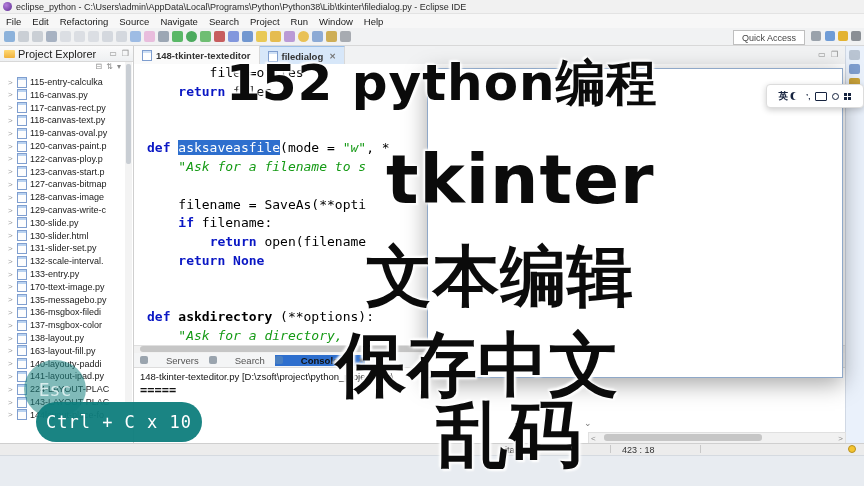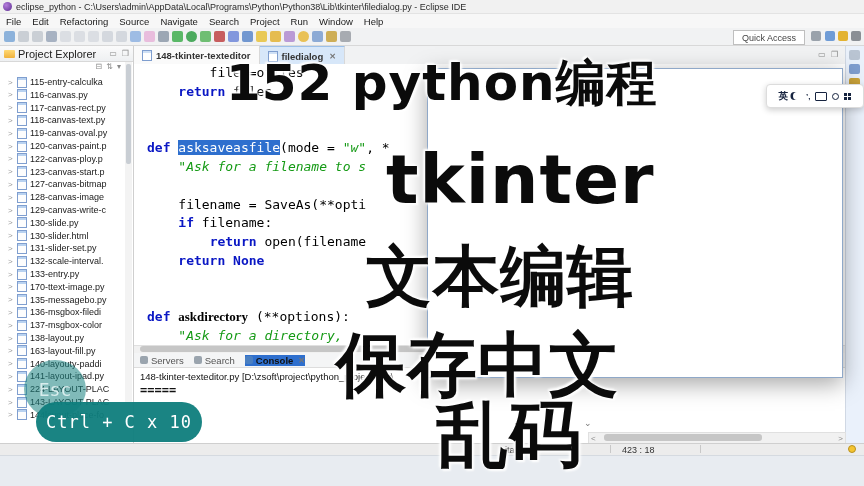--- a/index.html
+++ b/index.html
@@ -54,33 +54,33 @@
   .tab-close{color:#777;font-size:8px;margin-left:2px;}
   #editor{left:134px;top:64px;width:711px;height:281px;background:#fff;overflow:hidden;}
   #gutter{left:134px;top:64px;width:9px;height:281px;background:#f6f6f6;border-right:1px solid #e4e4e4;}
   .gmark{position:absolute;left:136px;width:5px;height:5px;background:#bcd2ee;border:1px solid #8fb0d8;}
   #code{left:147px;top:64px;width:690px;height:281px;font-family:"DejaVu Sans Mono",monospace;
         font-size:13px;line-height:18.8px;white-space:pre;font-weight:500;color:#000;}
   .k{color:#0a17c4;font-weight:bold;}
   .s{color:#159a15;font-style:italic;}
   .d{color:#159a15;font-style:italic;}
   .sel{background:#2e6fce;color:#fff;}
-  .fn{font-weight:bold;color:#000;font-family:Liberation Serif, serif;}
+  .fn{font-weight:bold;color:#000;}
   #ed-hscroll{left:134px;top:345px;width:711px;height:8px;background:#f1f1f1;border-top:1px solid #e0e0e0;}
   #ed-hthumb{left:140px;top:346px;width:380px;height:6px;background:#c6c6c6;border-radius:3px;}
 
   
   #rstrip{left:845px;top:46px;width:19px;height:397px;background:#eaf1fb;border-left:1px solid #d0d8e4;}
   .rsi{position:absolute;left:849px;width:11px;height:10px;border-radius:2px;}
 
   
   #console{left:134px;top:353px;width:711px;height:90px;background:#fff;}
   #ctabs{left:134px;top:353px;width:711px;height:15px;background:#f4f5f6;border-bottom:1px solid #ddd;
          display:flex;align-items:center;gap:10px;padding-left:6px;box-sizing:border-box;}
-  .ctab{display:flex;align-items:center;gap:3px;color:#555;font-size:9.5px;}
+  .ctab{display:flex;align-items:center;gap:18px;color:#555;font-size:9.5px;}
   .ctab.sel{font-weight:bold;color:#111;}
   .cicon{width:8px;height:8px;border-radius:2px;background:#9aa4ae;}
   .ctab.sel .cicon{background:#4a7fc1;}
   #console-line1{left:140px;top:371px;font-size:9.5px;color:#111;}
   #console-line2{left:140px;top:383px;font-size:12px;font-weight:bold;font-family:"DejaVu Sans Mono",monospace;color:#111;}
   #con-caret{left:584px;top:418px;color:#777;font-size:9px;}
   #con-hscroll{left:588px;top:432px;width:256px;height:11px;background:#f1f1f1;border:1px solid #e0e0e0;display:flex;align-items:center;}
   #con-hthumb{left:604px;top:434px;width:158px;height:7px;background:#c6c6c6;border-radius:3px;}
   .scroll-arrow{color:#888;font-size:8px;padding:0 2px;}
 

